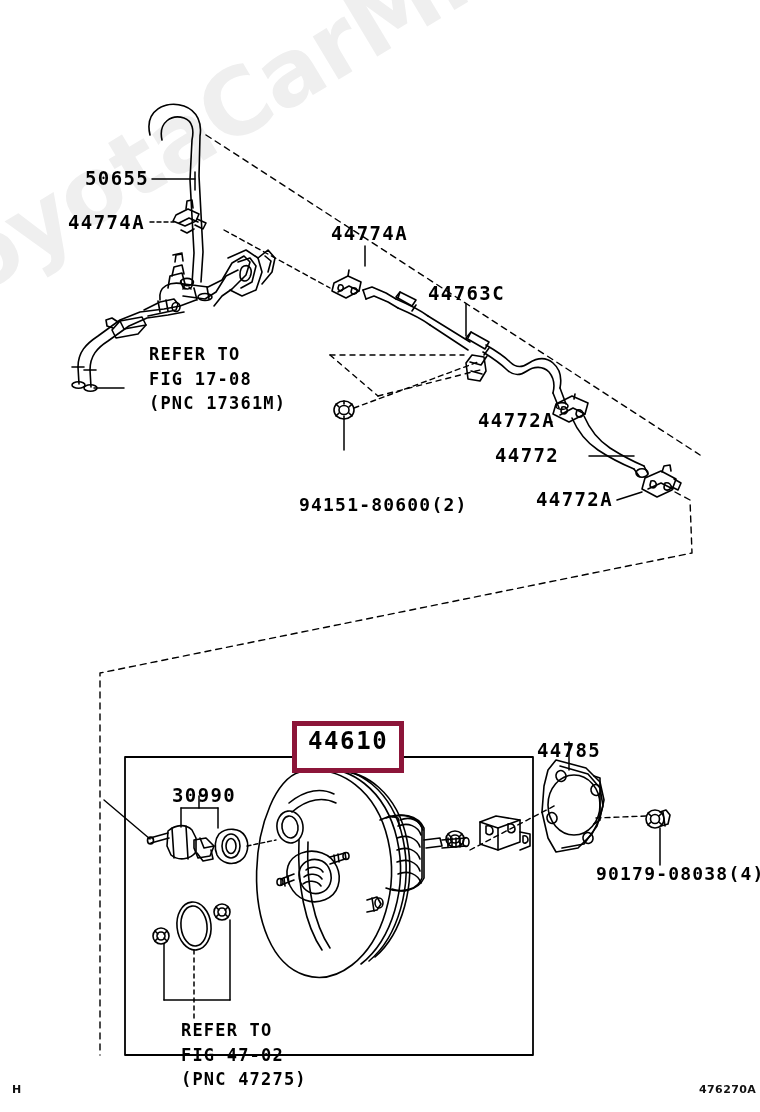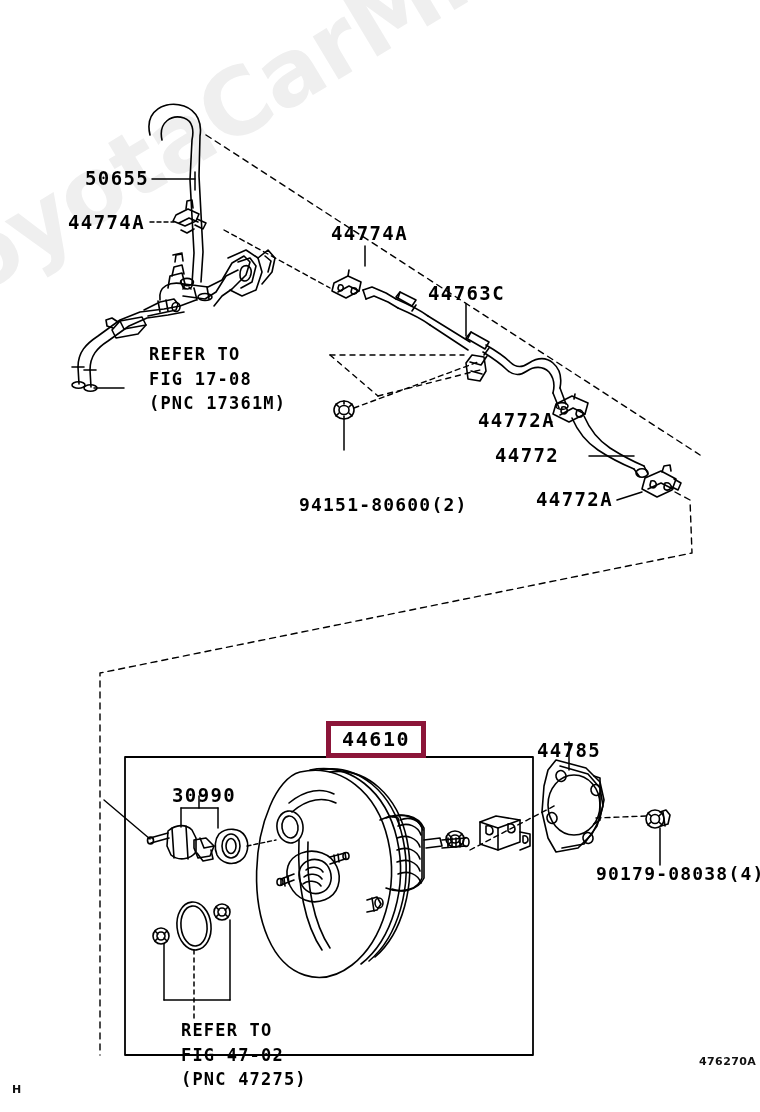--- a/index.html
+++ b/index.html
@@ -32,25 +32,24 @@
   .refblk{
     position:absolute;z-index:5;
     font-family:"DejaVu Sans Mono","Liberation Mono",monospace;
     font-size:17px;font-weight:700;color:#000;
     letter-spacing:1.2px;line-height:1.45;white-space:pre;margin-left:37px;
   }
   
   .hl{
     position:absolute;z-index:6;
     border:5px solid #8c1539;background:#fff;
-    padding:3px 11px 4px 11px;
+    padding:3px 11px 15px 11px;
     font-family:"DejaVu Sans Mono","Liberation Mono",monospace;
-    font-size:20px;font-weight:700;letter-spacing:1.6px;color:#000;
+    font-size:24px;font-weight:700;letter-spacing:1.6px;color:#000;
     line-height:1;
-    margin-left:34px;
   }
   
   .foot{
     position:absolute;z-index:5;
     font-family:"DejaVu Sans","Liberation Sans",sans-serif;
     font-size:11px;font-weight:600;color:#111;letter-spacing:.4px;
   }
 </style>
 </head>
 <body>
@@ -385,15 +384,15 @@
   <div class="lbl small" style="left:596px; top:865px;">90179-08038(4)</div>
 
   <div class="refblk" style="left:112px; top:342px;">REFER TO
 FIG 17-08
 (PNC 17361M)</div>
   <div class="refblk" style="left:144px; top:1018px;">REFER TO
 FIG 47-02
 (PNC 47275)</div>
 
   <div class="foot" style="left:12px;  top:1083px;">H</div>
-  <div class="foot" style="left:699px; top:1055px;text-align:center;">476270A</div>
+  <div class="foot" style="left:699px; top:1083px;text-align:center;">476270A</div>
 
 </div>
 
 </body></html>

